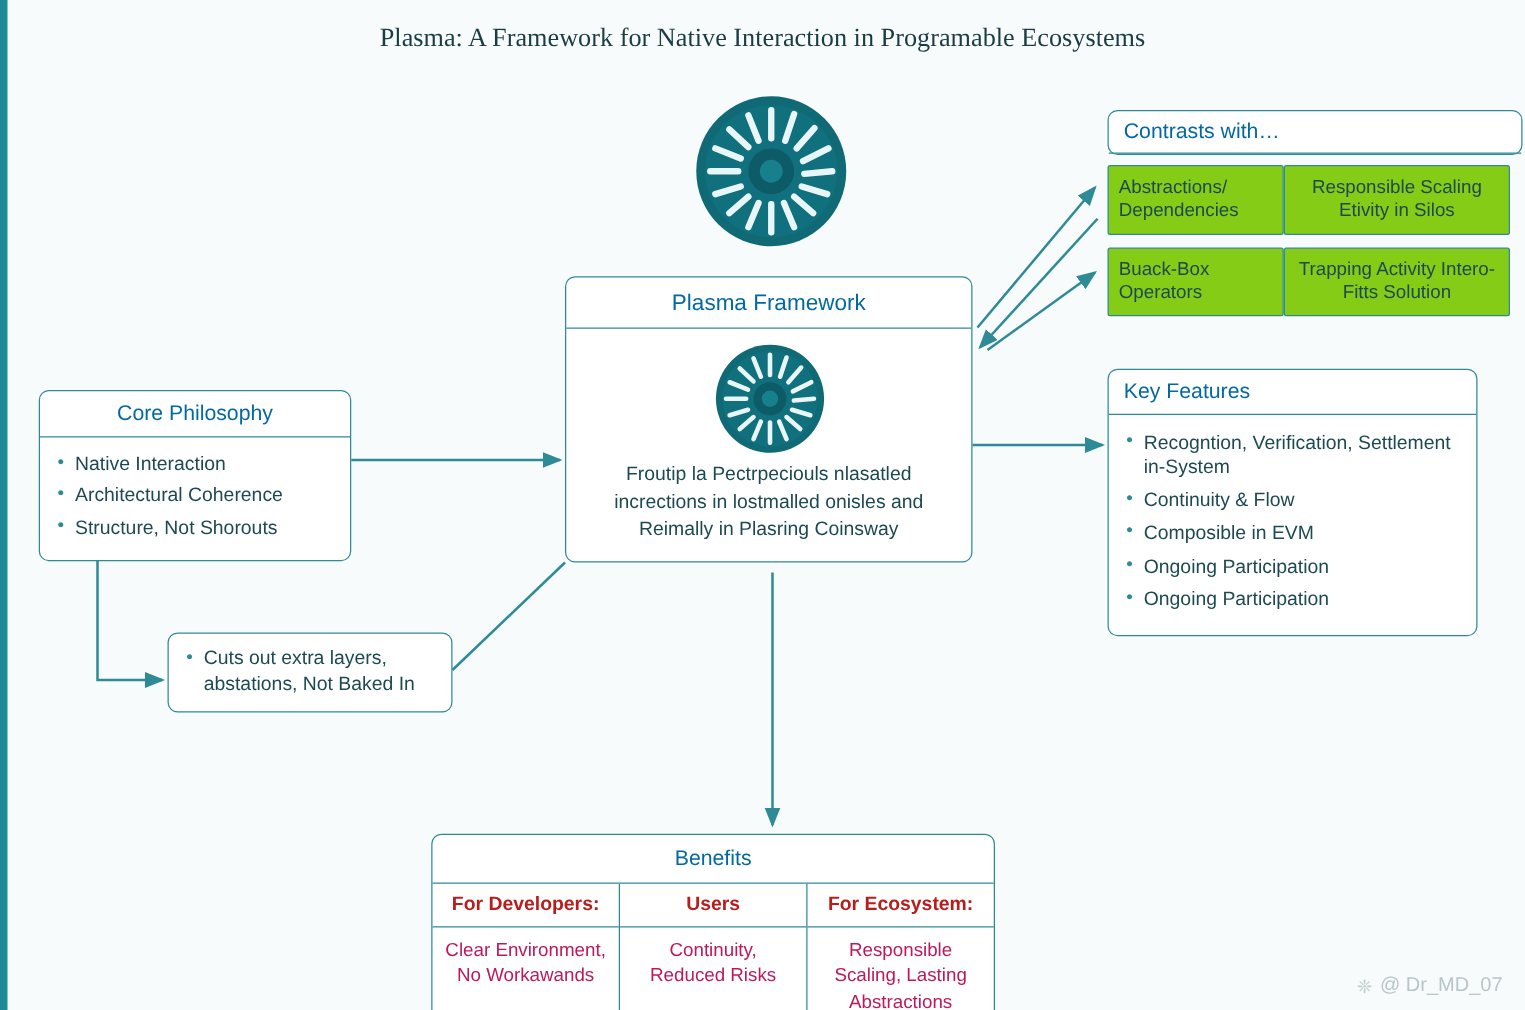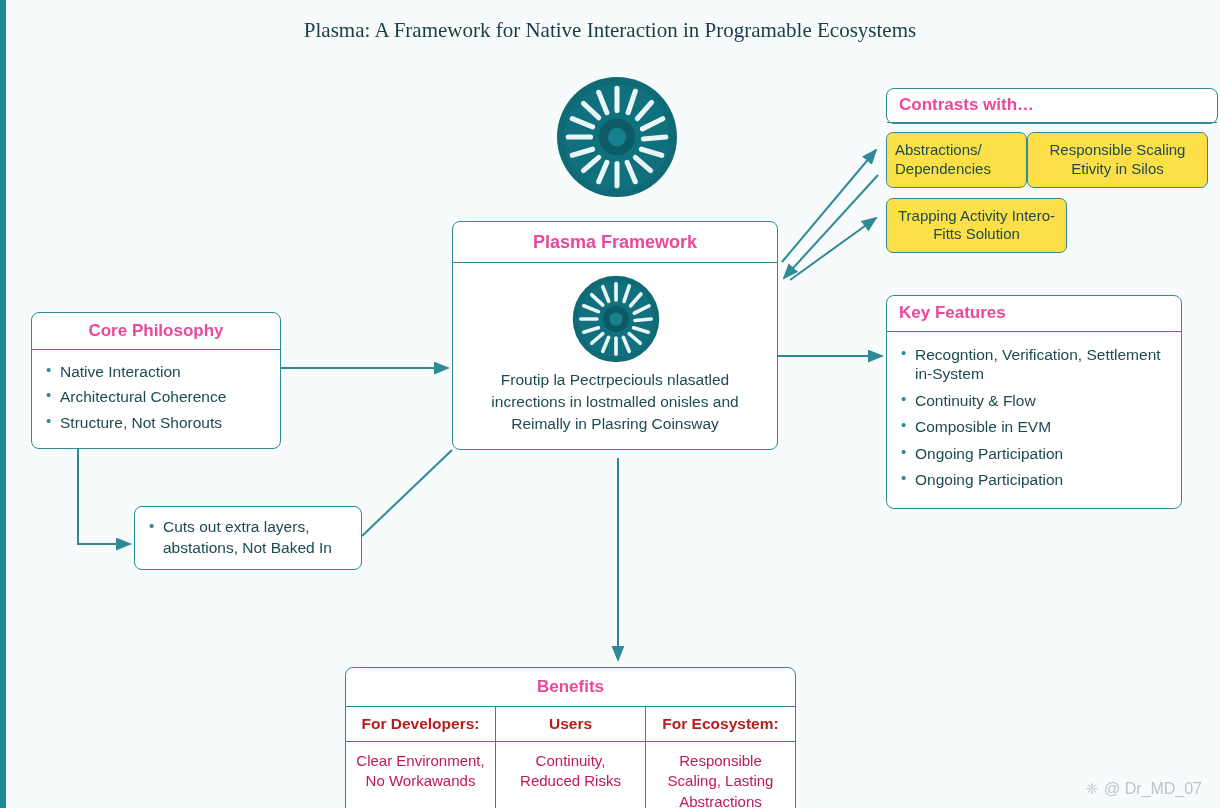--- a/index.html
+++ b/index.html
@@ -44,22 +44,22 @@
     pointer-events: none;
   }
   .box {
     position: absolute;
     box-sizing: border-box;
     border: 1.5px solid #2e8b96;
     border-radius: 8px;
     background: #ffffff;
   }
   .box-head {
-    font-weight: bold;
-    color: #ec4899;
+    font-weight: normal;
+    color: #0369a1;
     text-align: center;
     padding: 8px 10px 8px 10px;
     border-bottom: 1.5px solid #2e8b96;
     font-size: 17px;
   }
   .box-body {
     padding: 8px 14px 10px 14px;
     color: #1d4a52;
     font-size: 15.5px;
   }
@@ -107,22 +107,22 @@
   
   #contrasts { left: 886px; top: 88px; width: 332px; }
   #contrasts .box-head {
     text-align: left;
     padding: 6px 12px 7px 12px;
     font-size: 17px;
   }
   .contrast-cell {
     box-sizing: border-box;
     border: 1.5px solid #2e8b96;
-    border-radius: 7px;
-    background: #fde047;
+    border-radius: 2px;
+    background: #84cc16;
     width: 141px;
     min-height: 52px;
     padding: 8px 8px;
     font-size: 15px;
     color: #1d4a52;
     line-height: 1.25;
   }
   .contrast-row {
     display: flex;
     gap: 0px;
@@ -299,20 +299,21 @@
     <div class="box" style="position:relative; left:0; top:0; width:332px;">
       <div class="box-head">Contrasts with…</div>
       <div style="height:0"></div>
     </div>
     <div style="margin-top:8px;">
       <div class="contrast-row">
         <div class="contrast-cell c-left">Abstractions/ Dependencies</div>
         <div class="contrast-cell c-right">Responsible Scaling Etivity in Silos</div>
       </div>
       <div class="contrast-row">
+        <div class="contrast-cell c-left">Buack-Box Operators</div>
         <div class="contrast-cell c-right">Trapping Activity Intero-Fitts Solution</div>
       </div>
     </div>
   </div>
 
   <div class="box" id="key-features">
     <div class="box-head">Key Features</div>
     <div class="box-body">
       <ul class="bullets">
         <li>Recogntion, Verification, Settlement in-System</li>

